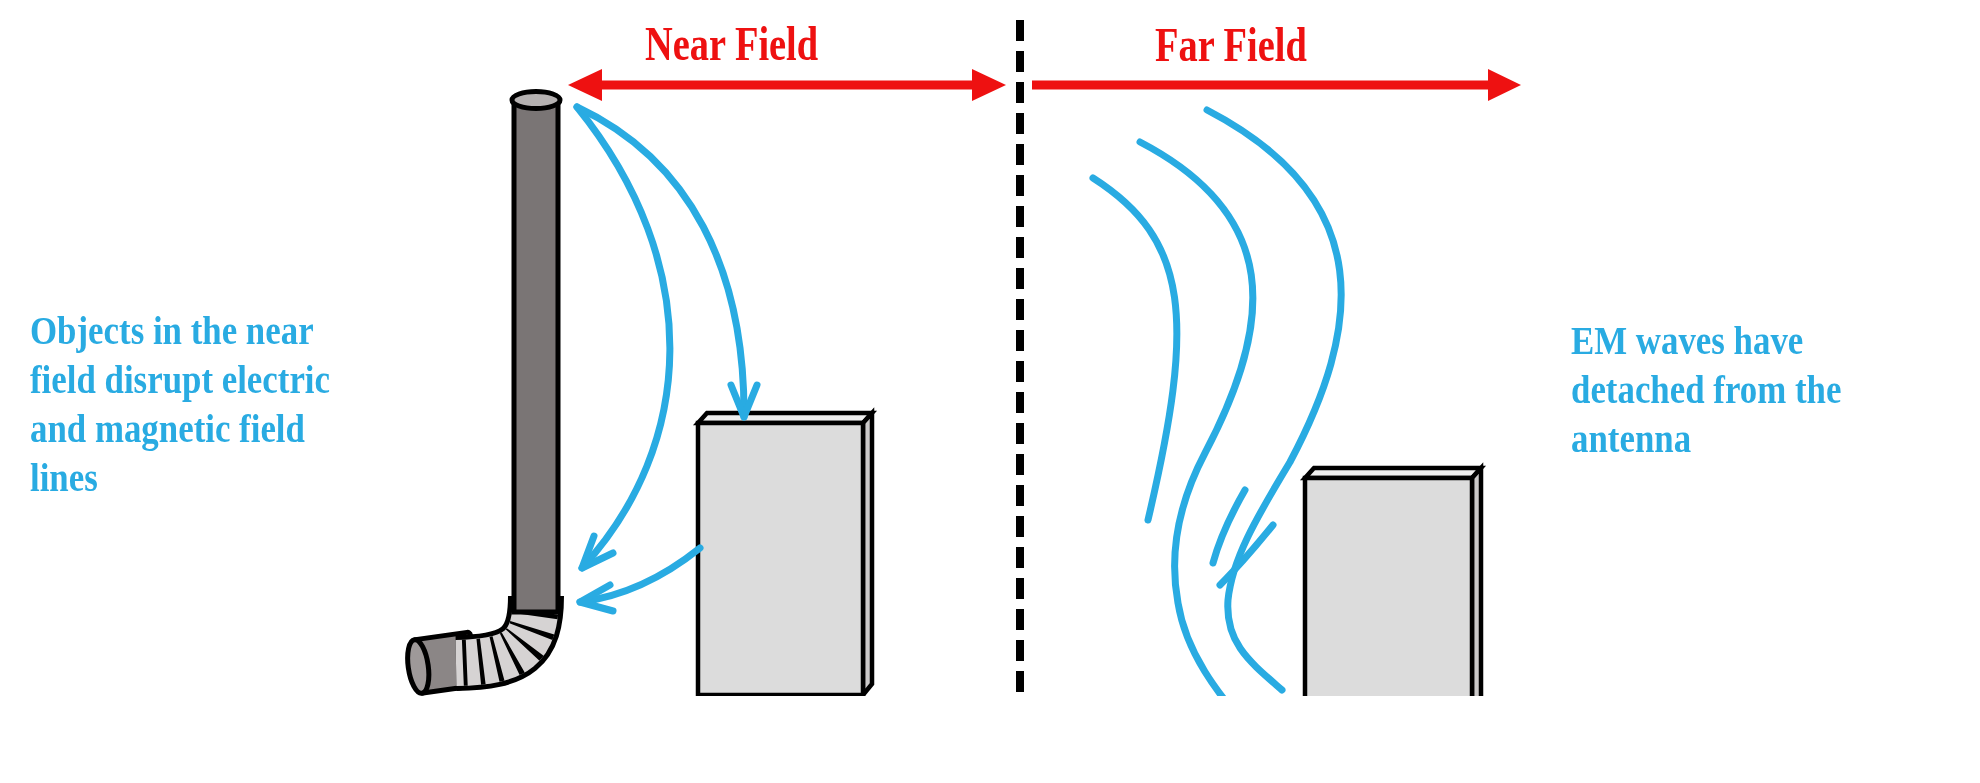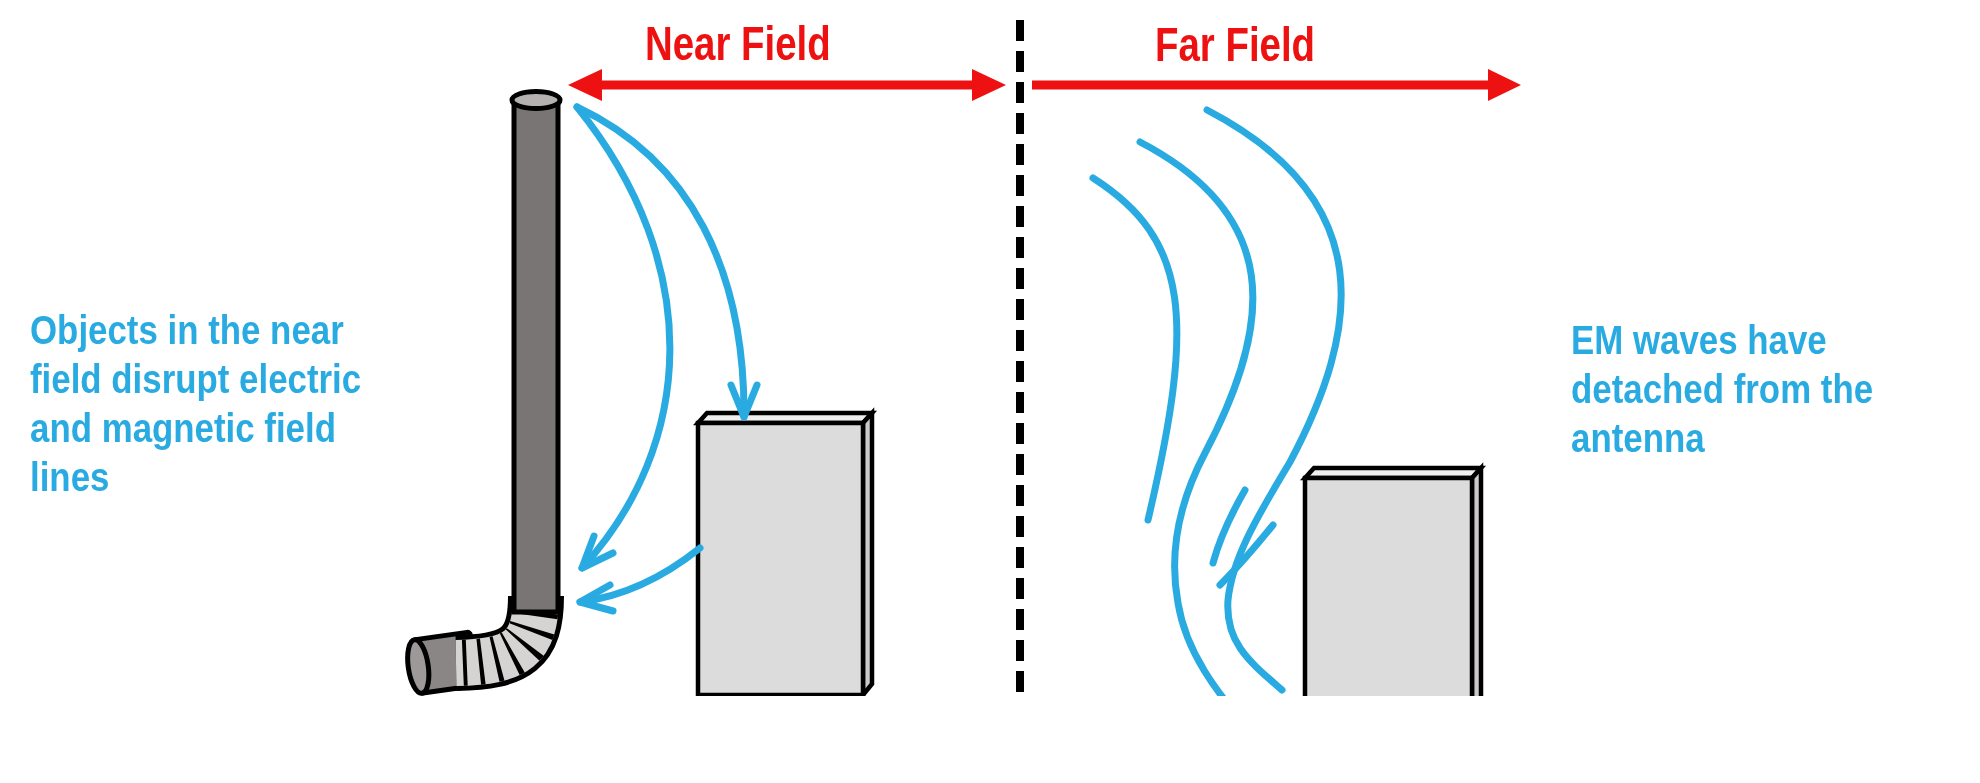--- a/index.html
+++ b/index.html
@@ -1,17 +1,17 @@
 <!DOCTYPE html>
 <html style="--red: #ee1111; --blue: #29abe2; --outline: #000000; --background: #ffffff; --tube: #7a7575; --tube_top: #b5b1b1; --flex: #d6d3d3; --cap: #8b8686; --cap_end: #9e9999; --box_front: #dcdcdc; --box_side: #cbc9c9; --box_top: #efefef;"><head>
 <meta charset="utf-8">
 <style>
   html,body{margin:0;padding:0;background:#fff;}
   #stage{position:relative;width:1980px;height:696px;background:var(--background,#fff);
-         font-family:Liberation Sans, sans-serif;overflow:hidden;}
+         font-family:Liberation Serif, serif;overflow:hidden;}
   svg{position:absolute;left:0;top:0;}
 
   
   .blue-line{stroke:var(--blue);stroke-width:7;fill:none;stroke-linecap:round;stroke-linejoin:round;}
   .red-shaft{stroke:var(--red);stroke-width:9;fill:none;}
   .red-head{fill:var(--red);stroke:none;}
   .divider{stroke:var(--outline);stroke-width:8;stroke-dasharray:21 10;fill:none;}
   .box-front{fill:var(--box_front);stroke:var(--outline);stroke-width:4.5;stroke-linejoin:miter;}
   .box-top{fill:var(--box_top);stroke:var(--outline);stroke-width:4.5;stroke-linejoin:miter;}
   .box-side{fill:var(--box_side);stroke:var(--outline);stroke-width:4.5;stroke-linejoin:miter;}

